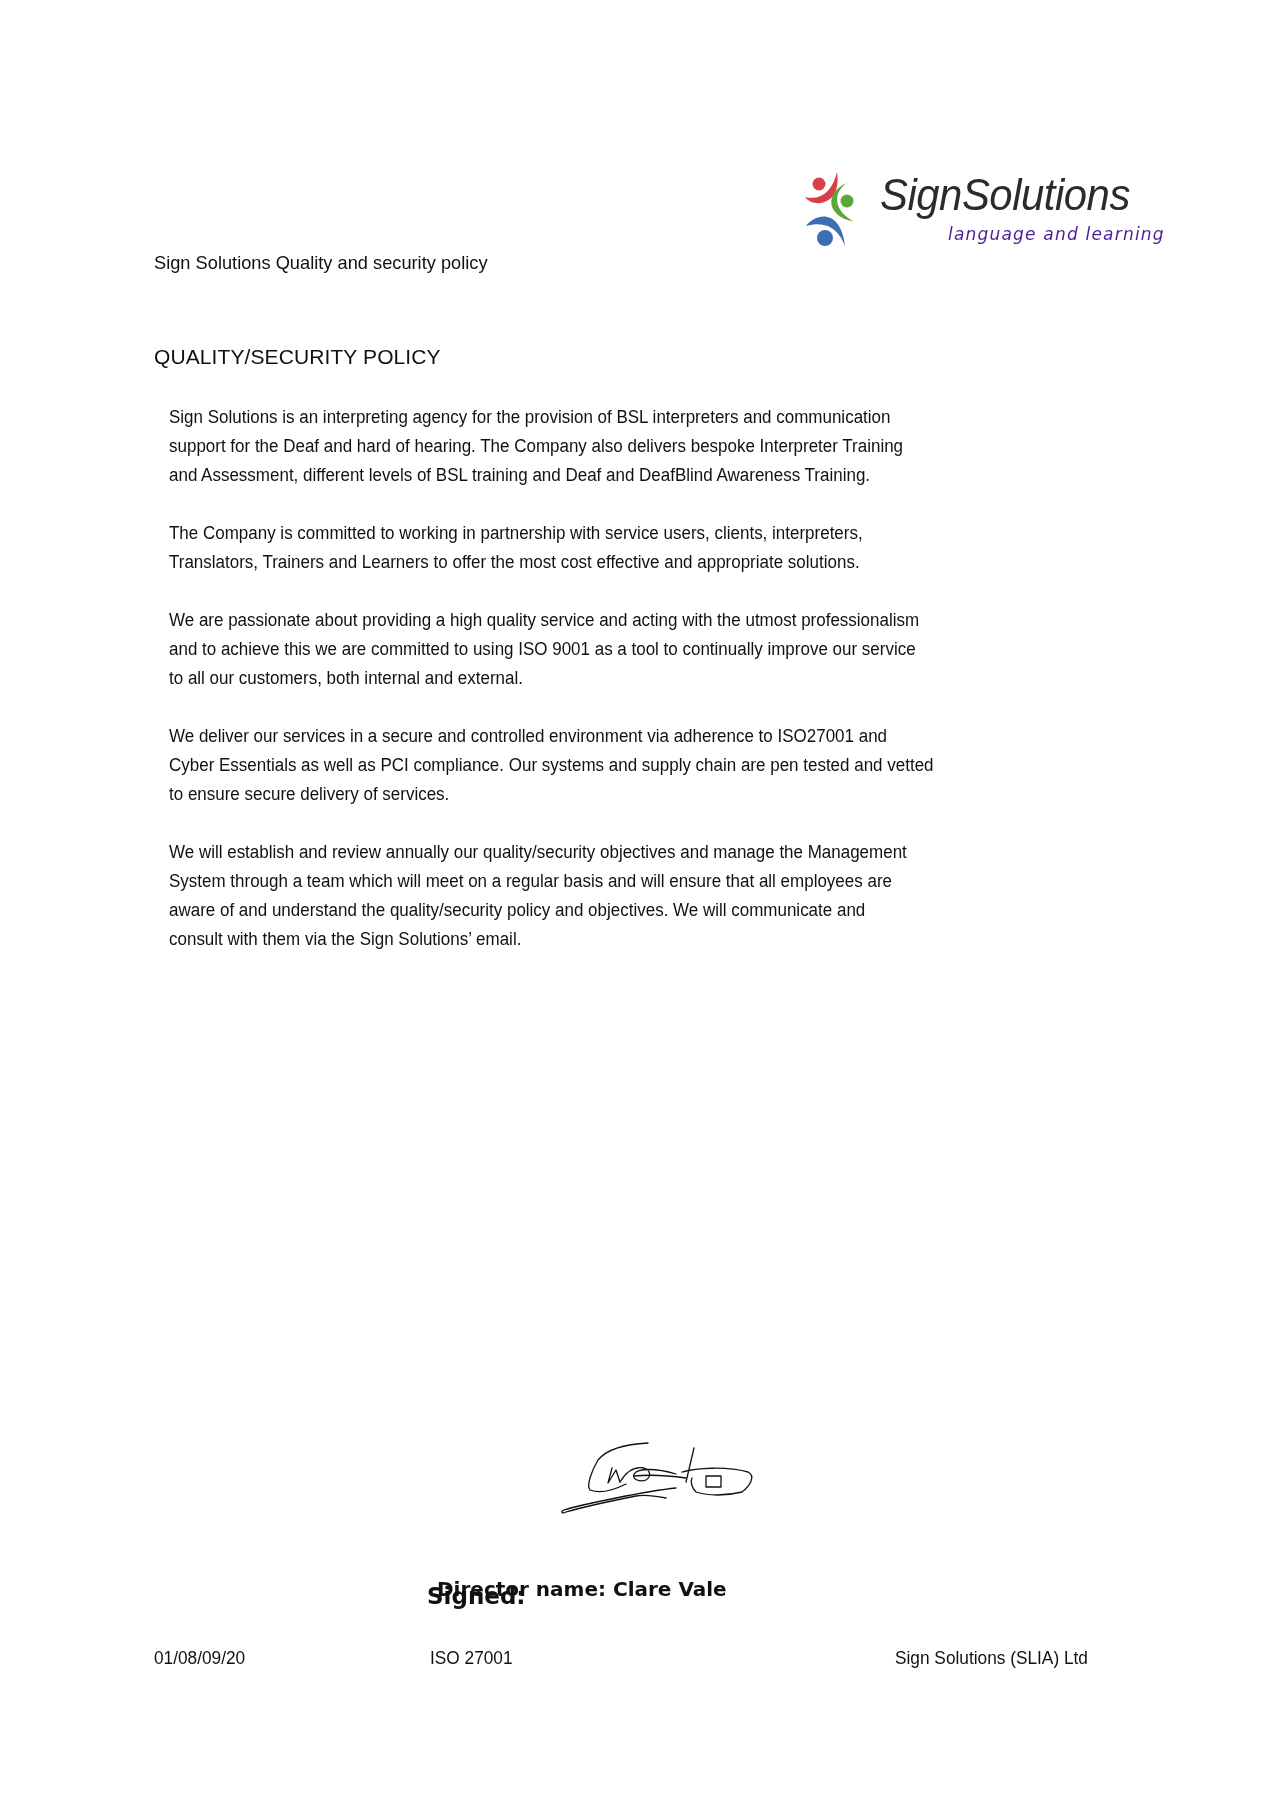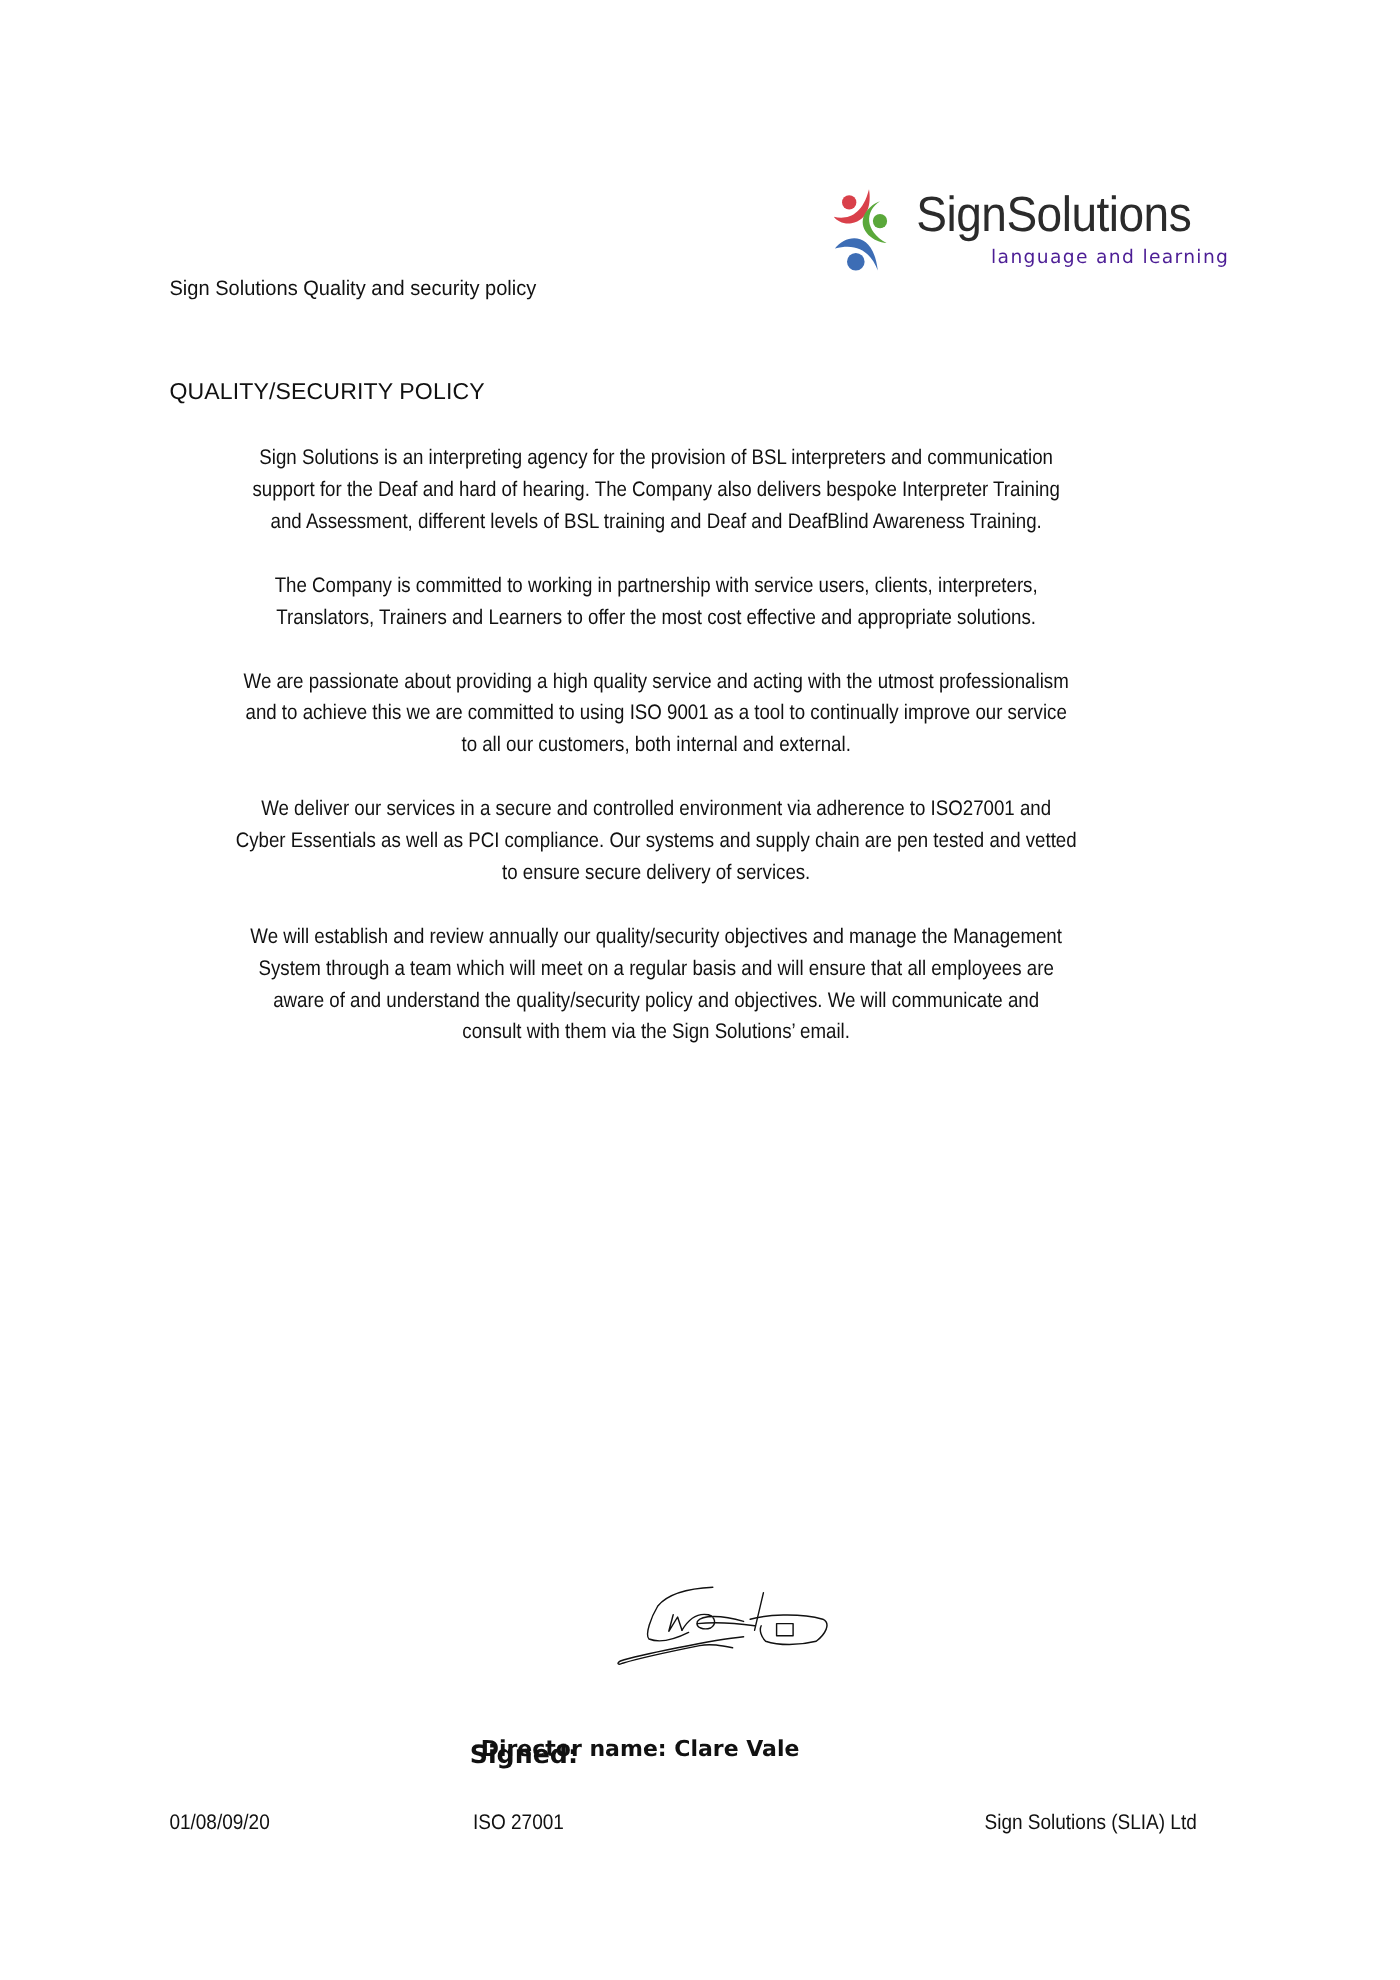--- a/index.html
+++ b/index.html
@@ -1,30 +1,30 @@
 <!DOCTYPE html>
 <html><head>
 <meta charset="utf-8">
 <style>
   html, body { margin: 0; padding: 0; background: #ffffff; }
   body { width: 1273px; height: 1800px; position: relative; overflow: hidden;
          font-family: "Liberation Sans", sans-serif; color: #111; }
   .abs { position: absolute; }
-  .logo { left: 756px; top: 165px; width: 385px; height: 90px; }
+  .logo { left: 803px; top: 165px; width: 385px; height: 90px; font-style: italic; }
   .logo-icon { position: absolute; left: 0; top: 5px; width: 72px; height: 80px; }
   .logo-name { position: absolute; left: 77px; top: 0px; font-family: "Liberation Sans", sans-serif;
                font-size: 45px; font-weight: 300; color: #2b2b2b; letter-spacing: -0.5px; white-space: nowrap;
                line-height: 60px; transform: scaleX(0.93); transform-origin: left top; }
   .logo-tag { position: absolute; left: 145px; top: 58px; font-family: "DejaVu Sans", sans-serif;
               font-size: 17px; color: #4c1d95; letter-spacing: 1.2px; white-space: nowrap; line-height: 22px; }
   .doc-title { left: 154px; top: 251px; font-size: 19px; line-height: 24px; white-space: nowrap; color: #111;
                transform: scaleX(0.96); transform-origin: left top; }
   .heading { left: 154px; top: 344px; font-size: 21px; font-weight: normal; line-height: 26px;
              white-space: nowrap; color: #111; letter-spacing: 0.1px; }
-  .body { left: 154px; top: 402px; width: 1000px; text-align: center; }
+  .body { left: 169px; top: 402px; width: 1000px; }
   .para { margin: 0 0 29px 0; }
   .line { display: block; height: 29px; line-height: 29px; font-size: 19.2px; white-space: nowrap;
           transform: scaleX(0.885); transform-origin: left center; color: #111; }
   .sig-image { left: 556px; top: 1438px; width: 205px; height: 78px; }
   .signed { left: 427px; top: 1582px; font-family: "DejaVu Sans", sans-serif; font-weight: bold;
             font-size: 23px; line-height: 28px; white-space: nowrap; color: #111; }
   .director { left: 437px; top: 1575px; font-family: "DejaVu Sans", sans-serif; font-weight: bold;
               font-size: 20px; line-height: 28px; white-space: nowrap; color: #111; }
   .footer-date, .footer-iso, .footer-company { top: 1645px; font-size: 19.2px; line-height: 26px;
               white-space: nowrap; color: #111; transform: scaleX(0.9); transform-origin: left top; }

